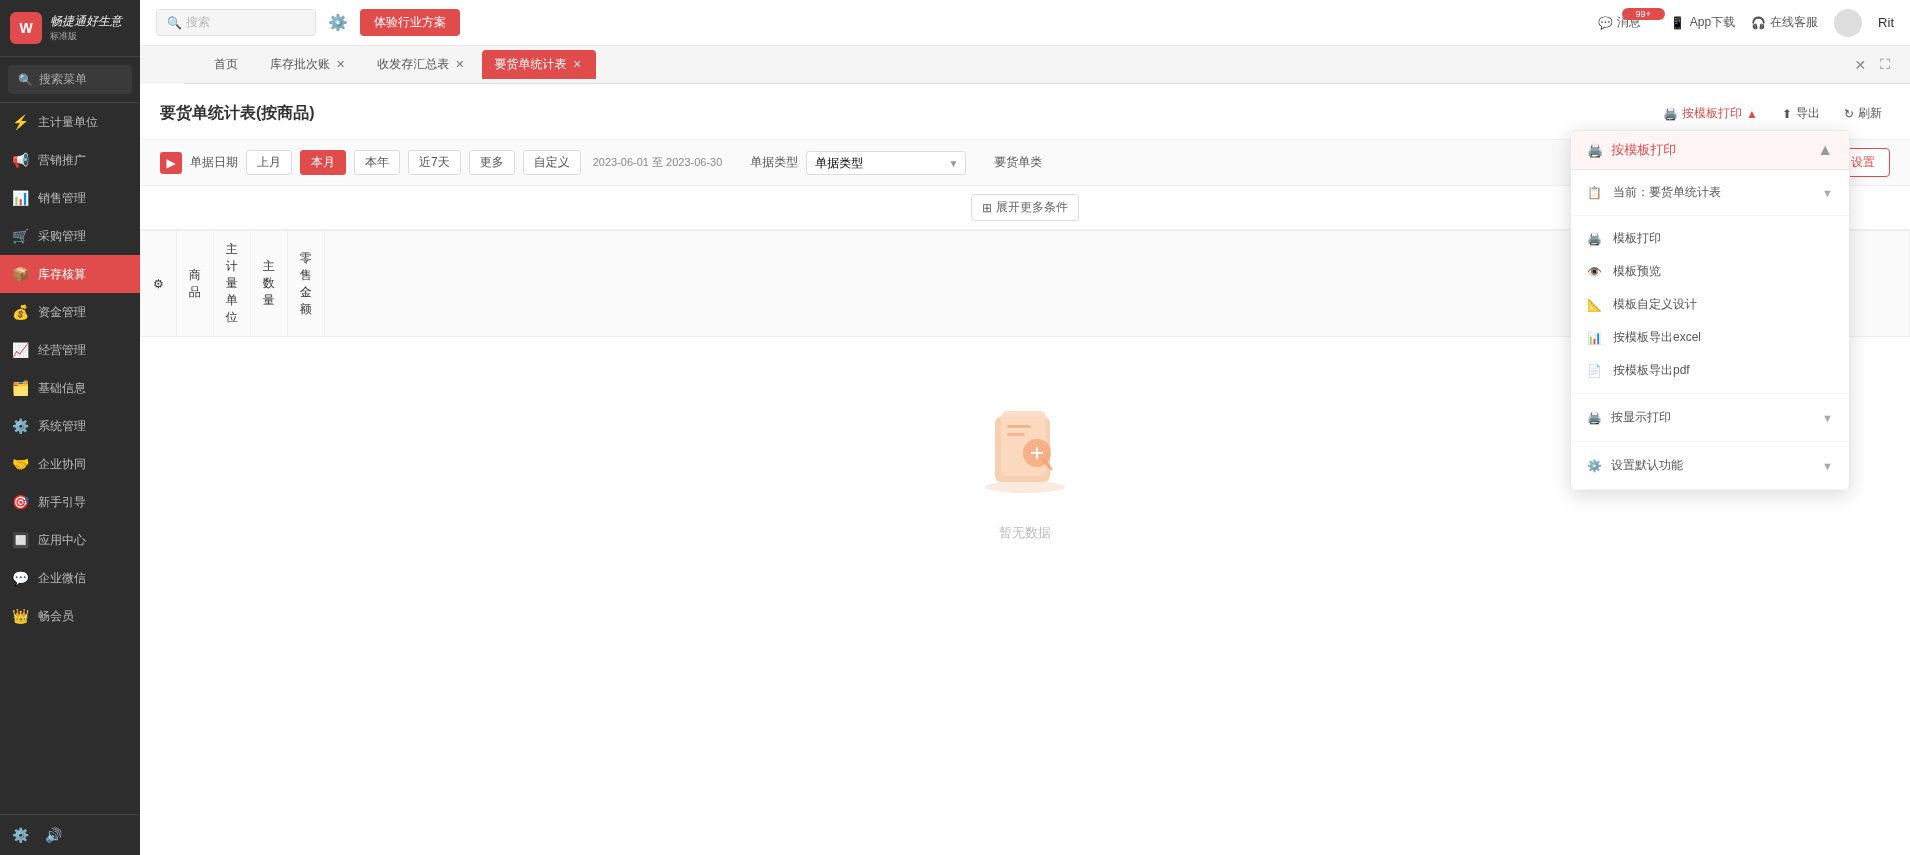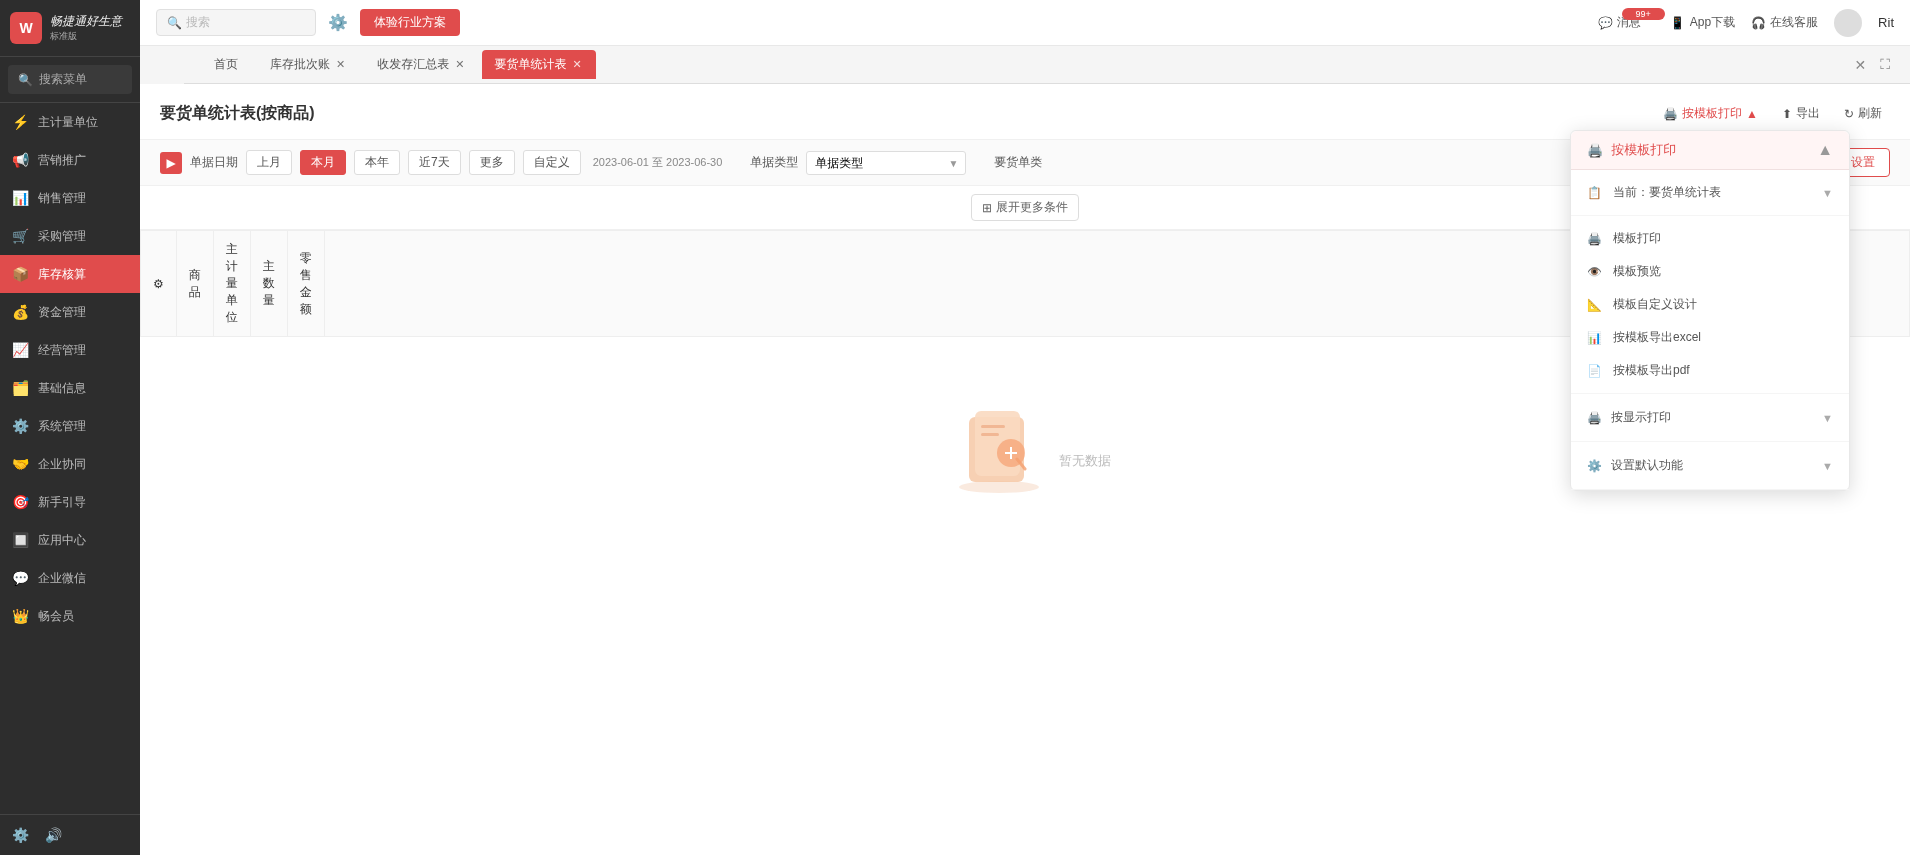--- a/index.html
+++ b/index.html
@@ -316,21 +316,21 @@
       padding: 10px 12px;
       color: #333;
       font-weight: 500;
       text-align: left;
     }
     .data-table th:first-child { width: 40px; text-align: center; }
 
     
     .empty-state {
       display: flex;
-      flex-direction: row;
+      flex-direction: column;
       align-items: center;
       justify-content: center;
       padding: 60px 20px;
       color: #aaa;
       font-size: 13px;
     }
 
     
     .dropdown-overlay {
       position: fixed;

